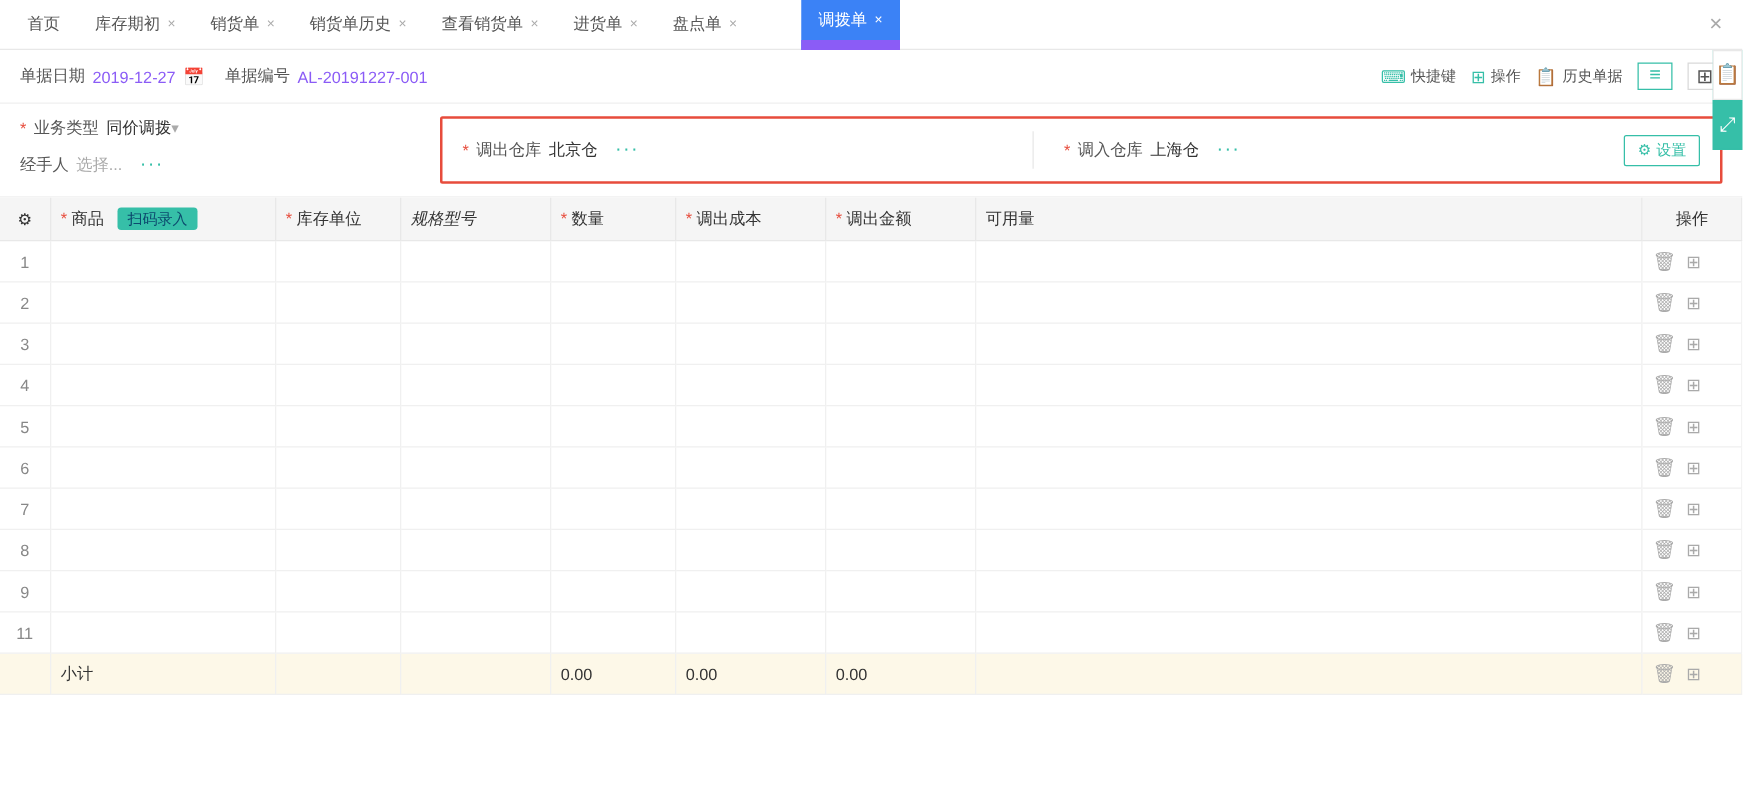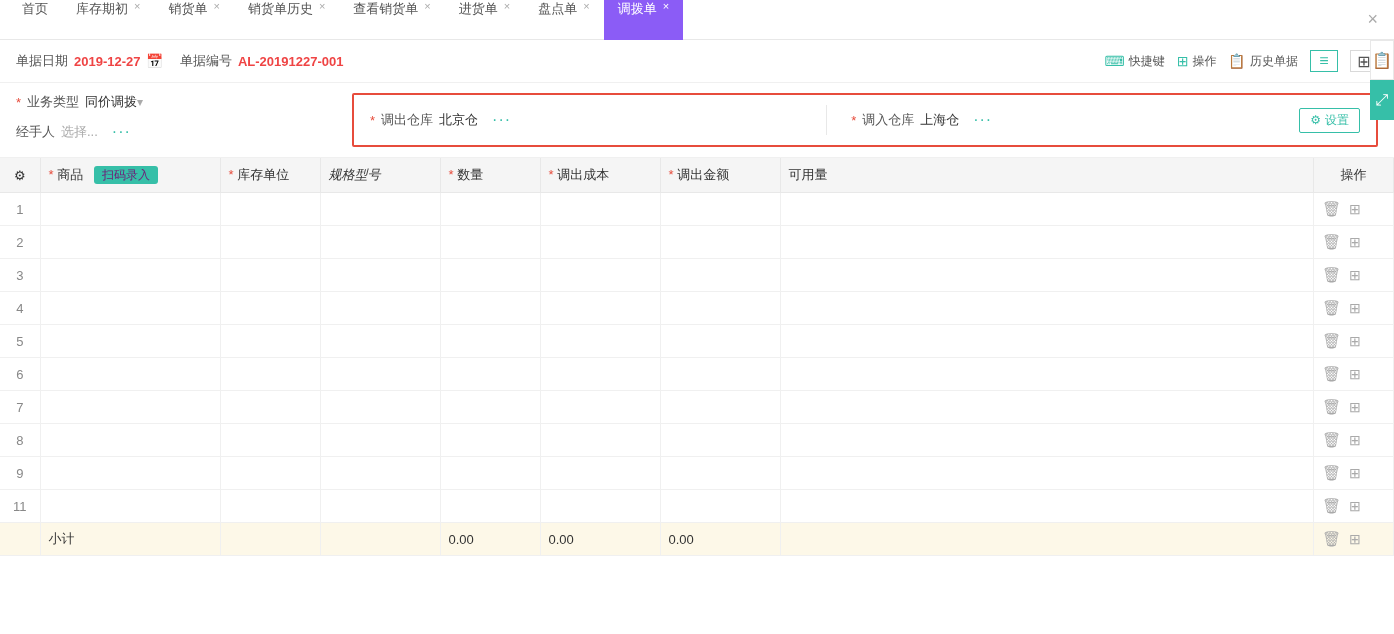--- a/index.html
+++ b/index.html
@@ -7,33 +7,34 @@
 
     
     .tab-bar {
       display: flex; align-items: center;
       border-bottom: 1px solid #e8e8e8;
       background: #fff;
       height: 40px;
       padding: 0 8px;
     }
     .tab-item {
-      display: flex; 
+      display: flex; align-items: center;
       padding: 0 14px;
       height: 40px;
       cursor: pointer;
       font-size: 13px;
       color: #555;
       border-bottom: 2px solid transparent;
       white-space: nowrap;
     }
     .tab-item.active {
       color: #fff;
-      background: #8b5cf6;
-      border-bottom: 4px solid #8b5cf6;
+      background: #3b82f6;
+      border-bottom: 8px solid #8b5cf6;
+      margin-left: 37px;
     }
     .tab-item .tab-close {
       margin-left: 6px;
       font-size: 11px;
       color: #aaa;
       cursor: pointer;
     }
     .tab-item.active .tab-close { color: #fff; }
     .tab-bar-close {
       margin-left: auto;
@@ -48,21 +49,21 @@
       display: flex; align-items: center;
       padding: 10px 16px;
       gap: 24px;
       border-bottom: 1px solid #f0f0f0;
       justify-content: space-between;
     }
     .toolbar-left { display: flex; align-items: center; gap: 16px; }
     .toolbar-right { margin-left: auto; display: flex; align-items: center; gap: 12px; color: #555; font-size: 12px; }
     .field-group { display: flex; align-items: center; gap: 6px; }
     .field-label { color: #555; white-space: nowrap; }
-    .field-value { color: #ef4444; font-weight: bold; }
+    .field-value { color: #8b5cf6; }
     .calendar-icon { color: #36bfa8; cursor: pointer; font-size: 14px; }
     .toolbar-btn { display: flex; align-items: center; gap: 4px; color: #555; cursor: pointer; font-size: 12px; }
     .toolbar-icon-btn { 
       width: 28px; height: 22px; border: 1px solid #36bfa8; 
       display: flex; align-items: center; justify-content: center; 
       cursor: pointer; color: #36bfa8; font-size: 16px;
     }
     .toolbar-icon-btn2 { 
       width: 28px; height: 22px; border: 1px solid #d9d9d9; 
       display: flex; align-items: center; justify-content: center; 
@@ -137,21 +138,21 @@
       padding: 7px 8px;
       border-right: 1px solid #f0f0f0;
       color: #333;
       height: 32px;
     }
     tbody td:first-child { text-align: center; color: #888; }
     .row-ops { display: flex; align-items: center; gap: 8px; }
     .icon-del { color: #aaa; cursor: pointer; font-size: 15px; }
     .icon-copy { color: #aaa; cursor: pointer; font-size: 14px; }
     .scan-btn {
-      background: #36bfa8; color: #701a75;
+      background: #36bfa8; color: #0c4a6e;
       padding: 2px 8px; border-radius: 3px;
       font-size: 12px; cursor: pointer;
       white-space: nowrap;
     }
     .col-required { color: #e74c3c; }
 
     
     .right-sidebar {
       position: fixed;
       right: 0; top: 40px;

